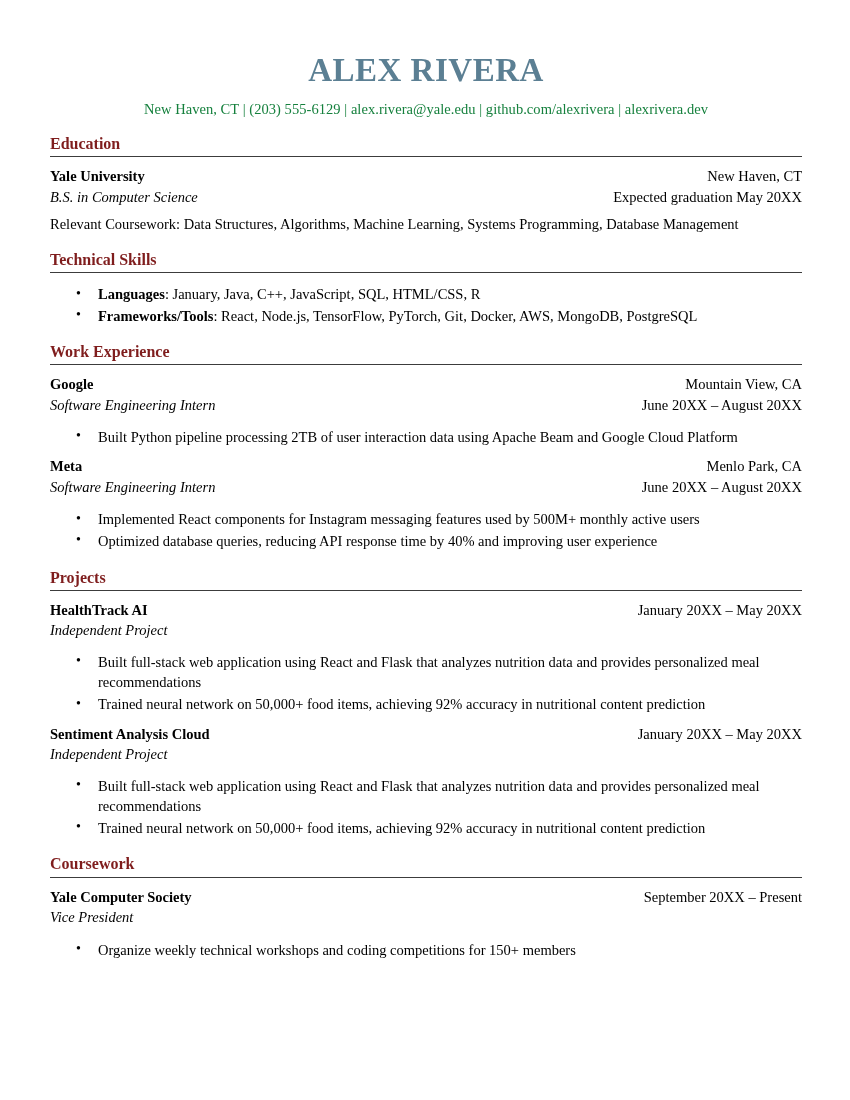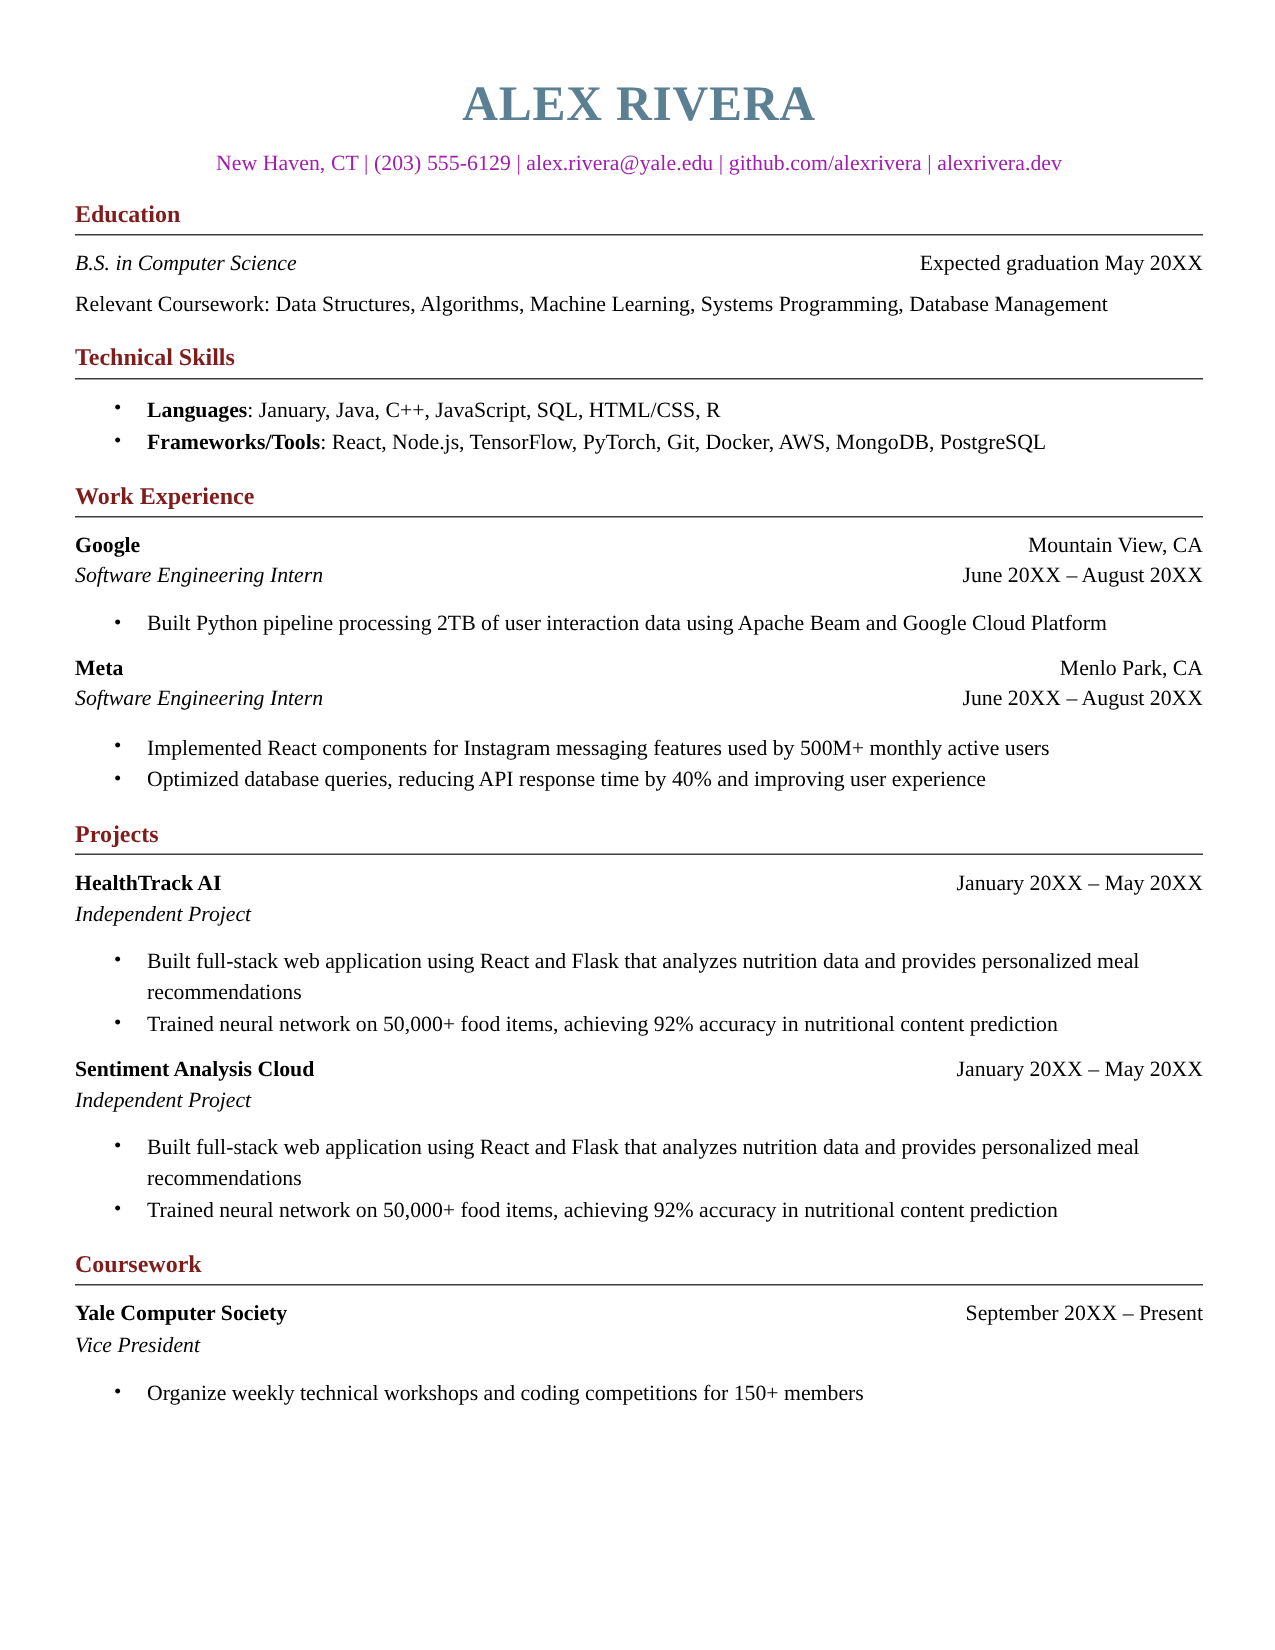--- a/index.html
+++ b/index.html
@@ -28,21 +28,21 @@
     font-size: 33px;
     font-weight: bold;
     color: #5b7f93;
     letter-spacing: 0.5px;
     line-height: 1.1;
     margin: 12px 0 0 0;
   }
   .contact {
     text-align: center;
     font-size: 14.5px;
-    color: #a21caf;
+    color: #15803d;
     margin-top: 13px;
     letter-spacing: 0.05px;
   }
 
   
   .section {
     margin-top: 16px;
   }
   .section-title {
     font-size: 16px;
@@ -124,20 +124,24 @@
 <div class="page">
 
   <div class="name">ALEX RIVERA</div>
   <div class="contact">New Haven, CT | (203) 555-6129 | alex.rivera@yale.edu | github.com/alexrivera | alexrivera.dev</div>
 
   <div class="section">
     <div class="section-title">Education</div>
     <hr class="rule">
     <div class="entry">
       <div class="row">
+        <span class="org">Yale University</span>
+        <span class="loc">New Haven, CT</span>
+      </div>
+      <div class="row">
         <span class="role">B.S. in Computer Science</span>
         <span class="dates">Expected graduation May 20XX</span>
       </div>
       <div class="plain-line">Relevant Coursework: Data Structures, Algorithms, Machine Learning, Systems Programming, Database Management</div>
     </div>
   </div>
 
   <div class="section">
     <div class="section-title">Technical Skills</div>
     <hr class="rule">

